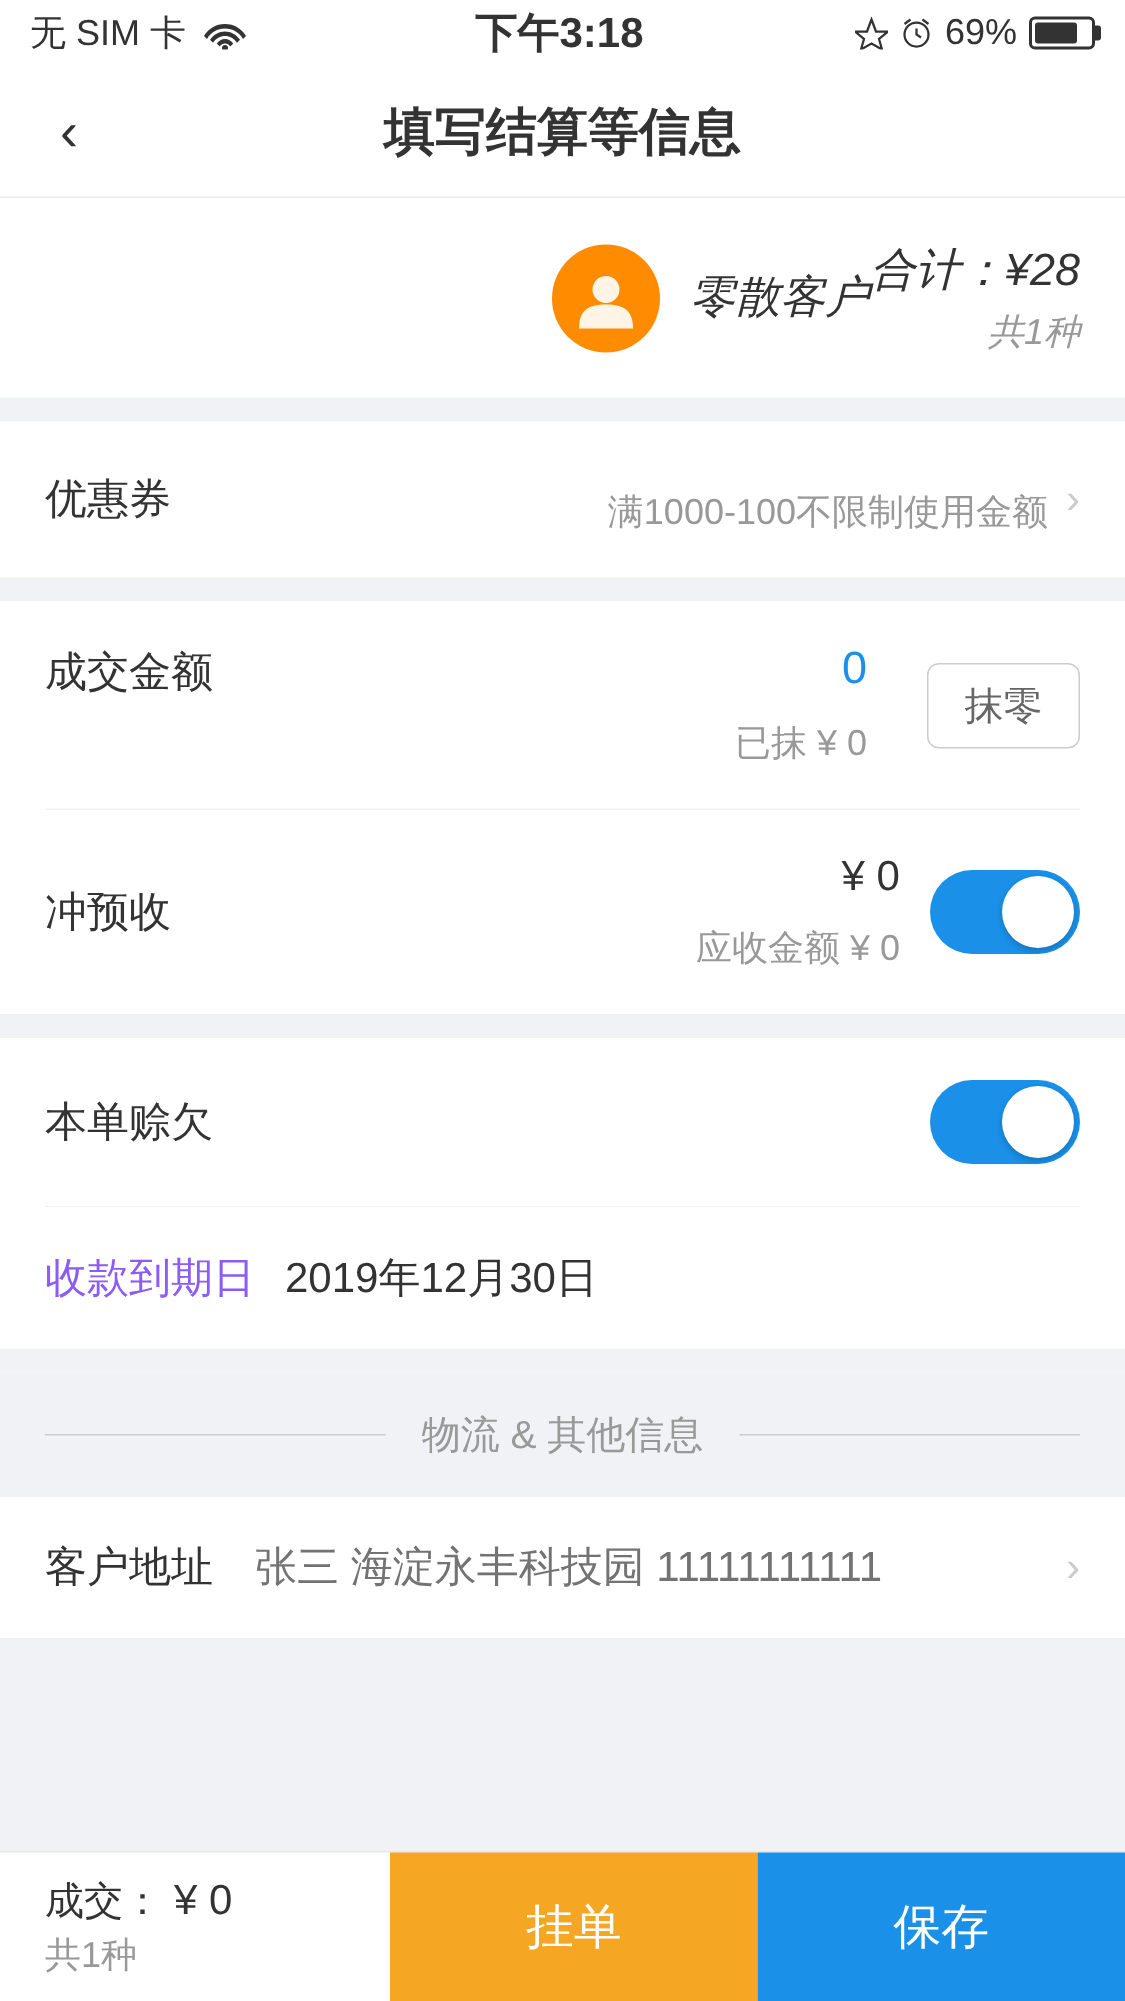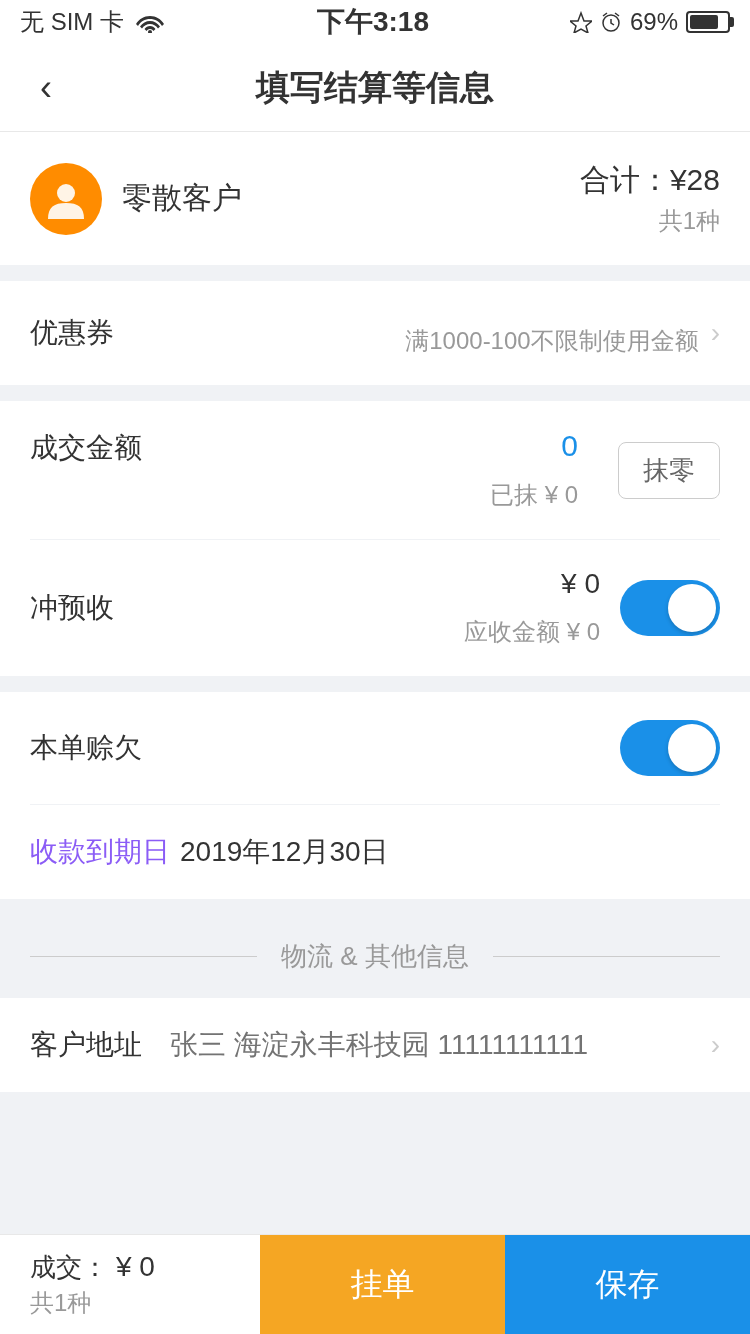--- a/index.html
+++ b/index.html
@@ -88,22 +88,23 @@
     
     .card {
       background: #fff;
       margin-bottom: 16px;
     }
 
     
     .customer-row {
       display: flex;
       align-items: center;
-      justify-content: space-between;
+      justify-content: flex-end;
       padding: 28px 30px;
+      font-style: italic;
     }
     .customer-left {
       display: flex;
       align-items: center;
       gap: 20px;
     }
     .customer-avatar {
       width: 72px;
       height: 72px;
       border-radius: 50%;
@@ -265,21 +266,21 @@
       padding: 28px 30px;
       background: #fff;
     }
     .date-label {
       font-size: 28px;
       color: #8b5cf6;
     }
     .date-value {
       font-size: 28px;
       color: #333;
-      margin-left: 10px;
+      margin-left: 20px;
     }
 
     
     .bottom-bar {
       position: fixed;
       bottom: 0;
       left: 0;
       width: 750px;
       height: 100px;
       display: flex;

